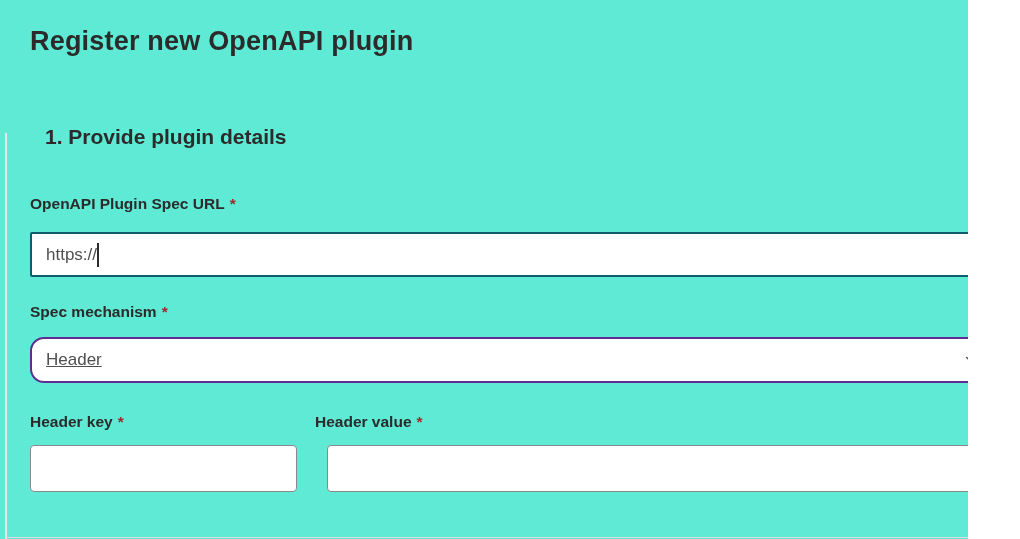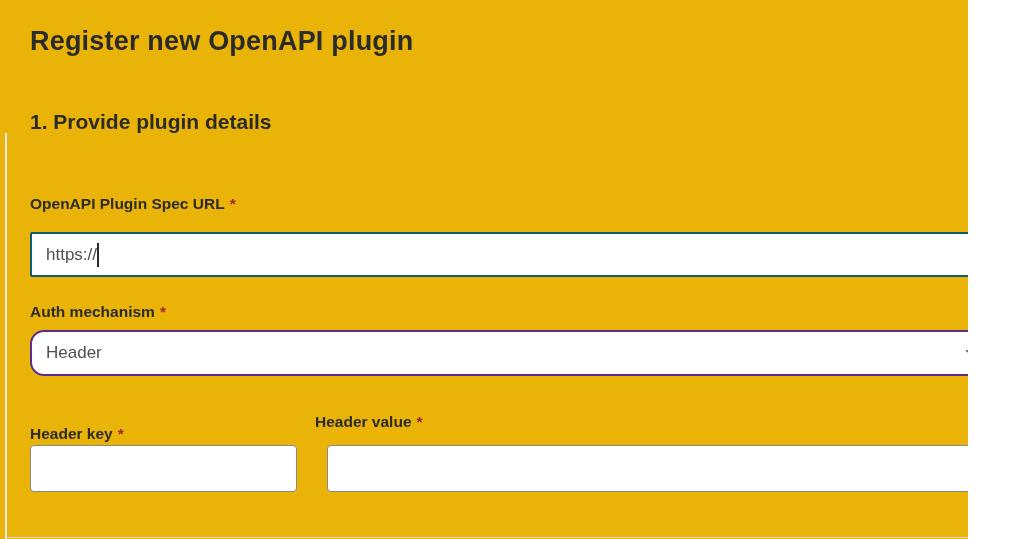--- a/index.html
+++ b/index.html
@@ -1,58 +1,58 @@
 <!DOCTYPE html>
 <html style="--focus-border-teal: #0f5c70; --select-border-purple: #5c2e91; --required-red: #a4262c; --input-text-gray: #4f4f4f; --input-border-gray: #898989; --divider-gray: #e8e8e8;"><head>
 <meta charset="utf-8">
 <style>
   html, body { margin: 0; padding: 0; background: #ffffff; }
   .page {
     position: relative;
     width: 968px;
     height: 539px;
-    background: #eab308;
+    background: #5eead4;
     font-family: "Liberation Sans", sans-serif;
     overflow: hidden;
   }
   .title {
     position: absolute;
     left: 30px;
     top: 26px;
     margin: 0;
     font-size: 27px;
     font-weight: 700;
     color: #2b2b2b;
     letter-spacing: 0.2px;
   }
   .section-heading {
     position: absolute;
     left: 30px;
     top: 110px;
-    margin: 0;
+    margin: 15px;
     font-size: 21px;
     font-weight: 700;
     color: #2b2b2b;
     text-align: center;
   }
   .field-label {
     position: absolute;
     font-size: 15.5px;
     font-weight: 600;
     color: #2b2b2b;
     white-space: nowrap;
   }
   .field-label .req {
     color: var(--required-red, #a4262c);
     margin-left: 5px;
     font-weight: 600;
   }
   .label-url   { left: 30px;  top: 195px; text-align: center; }
   .label-auth  { left: 30px;  top: 303px; }
-  .label-key   { left: 30px;  top: 425px; }
+  .label-key   { left: 30px;  top: 413px; }
   .label-value { left: 315px; top: 413px; }
 
   .textbox-url {
     position: absolute;
     left: 30px; top: 232px;
     width: 976px; height: 45px;
     box-sizing: border-box;
     border: 2.5px solid var(--focus-border-teal, #0f5c70);
     border-radius: 2px;
     background: #ffffff;
@@ -66,33 +66,34 @@
   }
   .caret {
     display: inline-block;
     width: 1.5px;
     height: 24px;
     background: #2b2b2b;
     vertical-align: middle;
   }
   .selectbox {
     position: absolute;
-    left: 30px; top: 330px;
+    left: 30px; top: 337px;
     width: 976px; height: 46px;
     box-sizing: border-box;
     border: 2px solid var(--select-border-purple, #5c2e91);
     border-radius: 14px;
     background: #ffffff;
     display: flex;
     align-items: center;
     justify-content: space-between;
     padding: 0 14px;
     font-size: 17px;
     color: var(--input-text-gray, #4f4f4f);
     cursor: pointer;
+    text-decoration: underline;
   }
   .selectbox .chev {
     color: #565656;
     display: flex;
     align-items: center;
     margin-right: 6px;
   }
   input.plain {
     position: absolute;
     box-sizing: border-box;
@@ -134,21 +135,21 @@
   <div class="h-divider"></div>
 
   <div class="field-label label-url">
     <span>OpenAPI Plugin Spec URL</span><span class="req">*</span>
   </div>
   <div class="textbox-url" role="textbox">
     <span>https://</span><span class="caret"></span>
   </div>
 
   <div class="field-label label-auth">
-    <span>Auth mechanism</span><span class="req">*</span>
+    <span>Spec mechanism</span><span class="req">*</span>
   </div>
   <div class="selectbox" role="combobox">
     <span>Header</span>
     <span class="chev">
       <svg width="22" height="22" viewBox="0 0 24 24" aria-hidden="true">
         <path d="M5 9.2 L12 16 L19 9.2" fill="none" stroke="currentColor" stroke-width="1.6" stroke-linecap="round" stroke-linejoin="round"></path>
       </svg>
     </span>
   </div>
 

